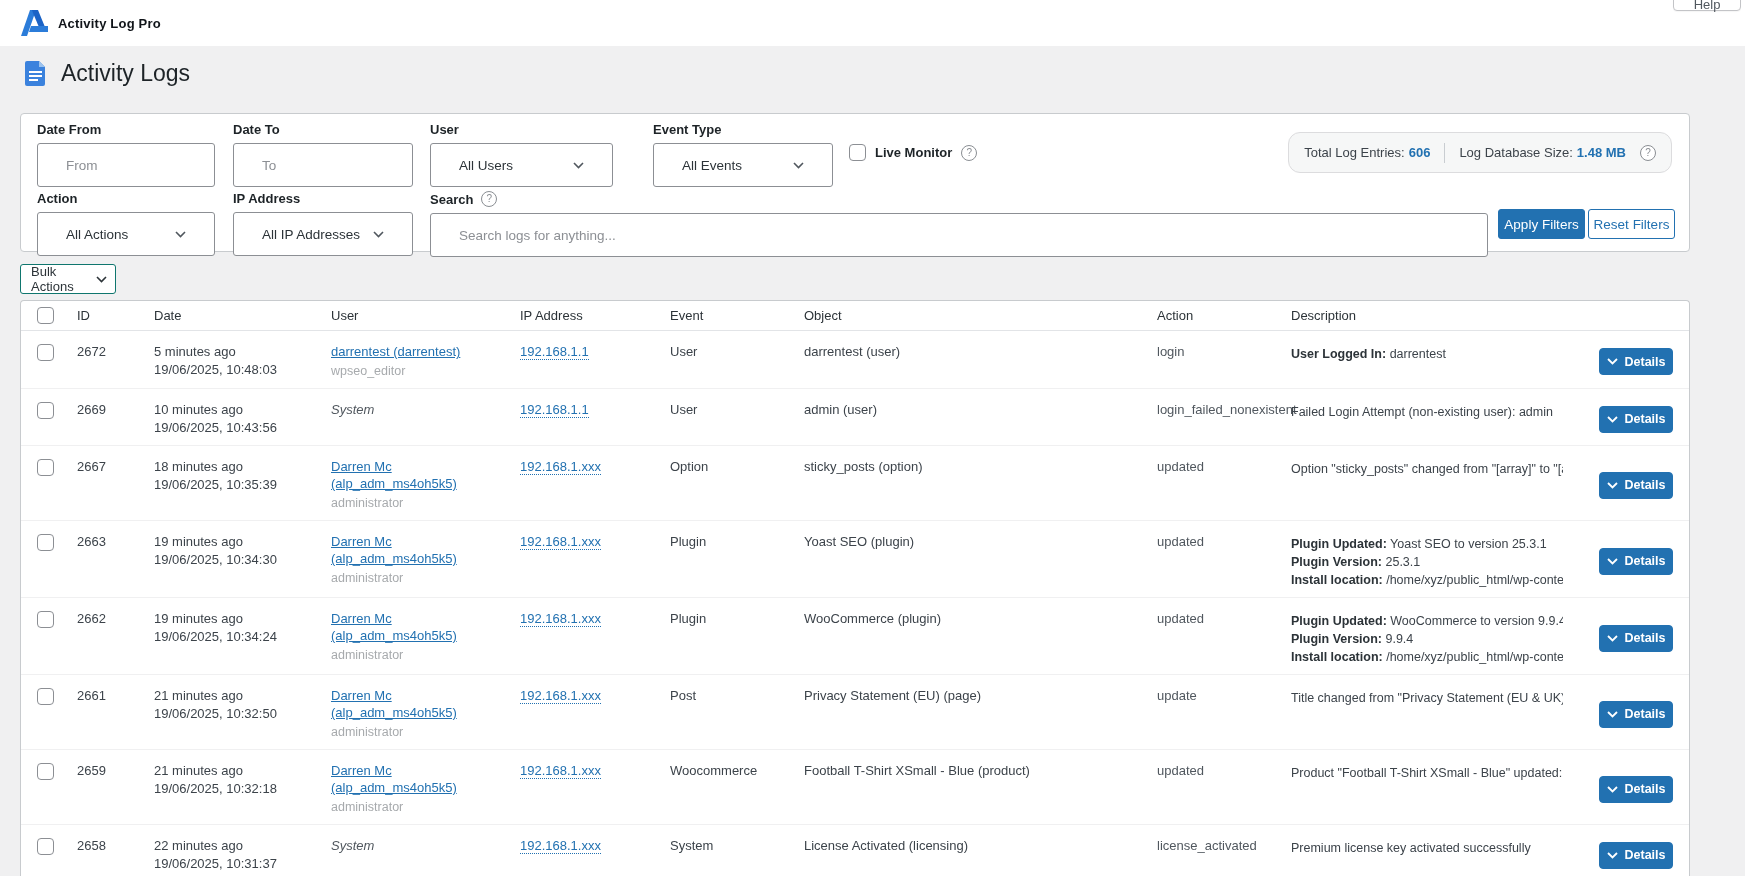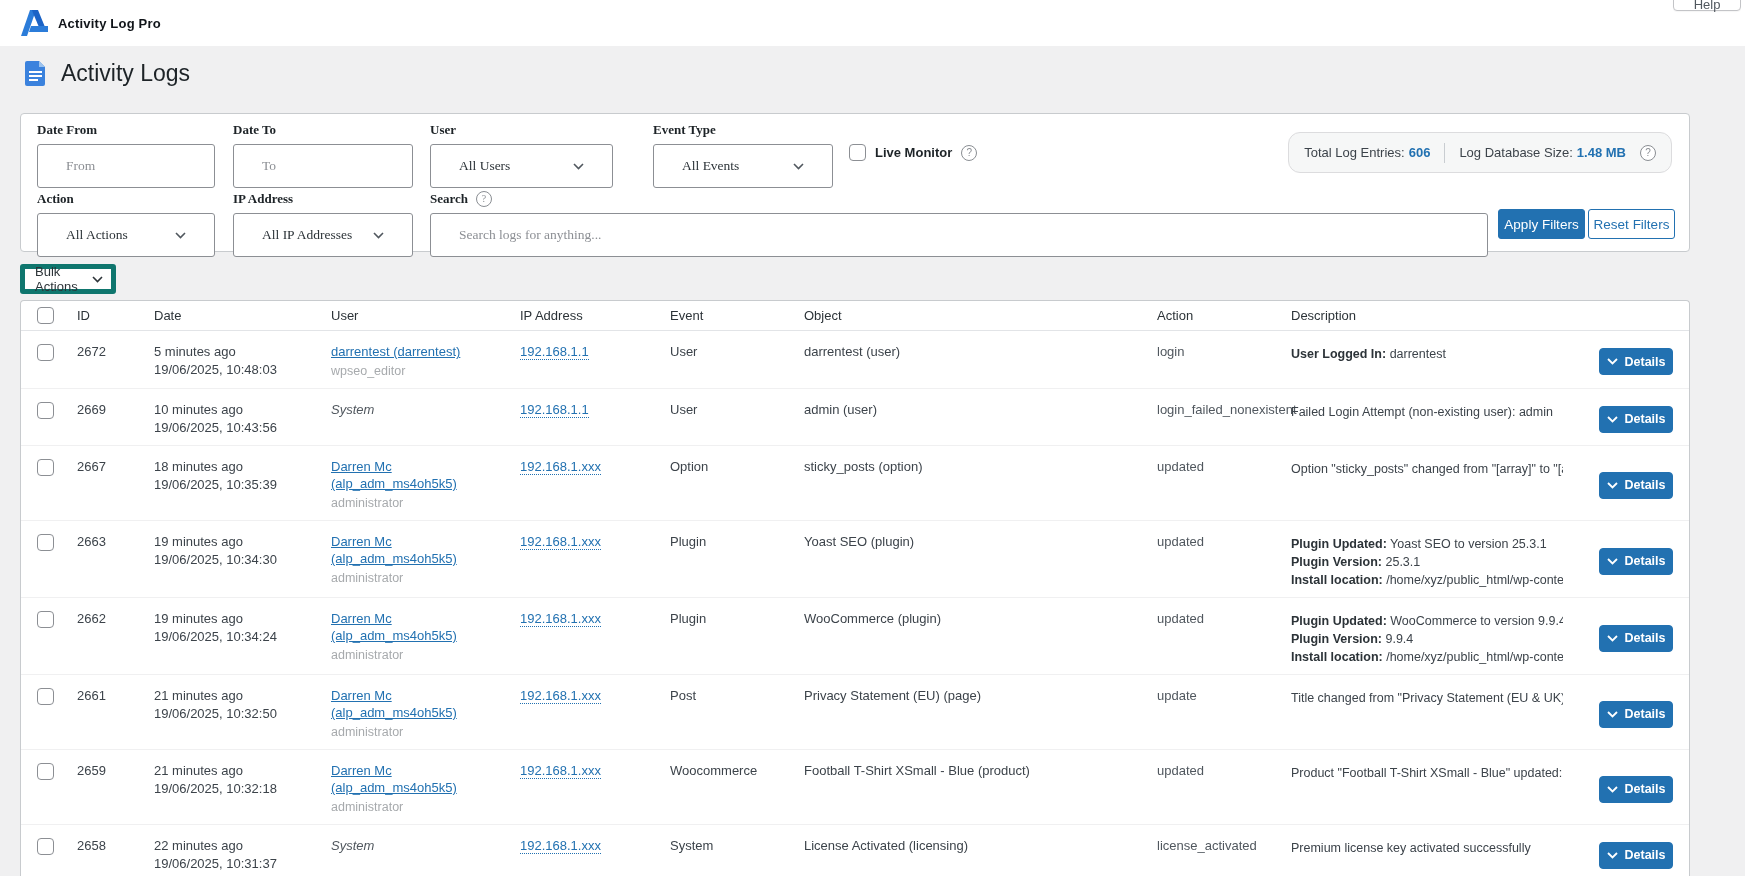--- a/index.html
+++ b/index.html
@@ -15,21 +15,21 @@
     border:1px solid #c3c4c7; border-radius:4px; font-family:inherit; font-size:13px; color:#50575e;
     box-shadow:0 1px 1px rgba(0,0,0,.04); cursor:pointer; padding-top:12px; }
 
   
   .page-title-row { position:absolute; left:24px; top:60px; display:flex; align-items:center; gap:14px; }
   .page-title { font-size:23px; font-weight:400; color:#1d2327; }
 
   
   .filter-panel { position:absolute; left:20px; top:113px; width:1670px; height:139px;
     background:#fff; border:1px solid #c8cbce; border-radius:4px; }
-  .fgroup { position:absolute;font-family:Liberation Serif, serif; }
+  .fgroup { position:absolute; }
   .flabel { display:block; font-size:13px; font-weight:700; color:#1d2327; margin-bottom:6px; }
   .txt-input, .fake-select { width:100%; height:44px; border:1px solid #8c8f94; border-radius:3px;
     background:#fff; font-family:inherit; font-size:13.5px; color:#2c3338; padding:0 28px; }
   .txt-input::placeholder { color:#8c8f94; }
   .fake-select { display:flex; align-items:center; justify-content:space-between; cursor:pointer; }
   .chev { width:11px; height:7px; flex:0 0 auto; }
   .live-monitor { position:absolute; display:flex; align-items:center; gap:9px; }
   .wp-check { appearance:none; -webkit-appearance:none; width:17px; height:17px; border:1px solid #8c8f94;
     border-radius:4px; background:#fff; cursor:pointer; }
   .lm-label { font-size:13px; font-weight:700; color:#1d2327; }
@@ -43,21 +43,21 @@
   .search-label-row { display:flex; align-items:center; gap:8px; margin-bottom:6px; }
   .search-label-row .flabel { margin-bottom:0; }
   .btn { font-family:inherit; font-size:13.5px; border-radius:3px; cursor:pointer; }
   .btn-primary { background:#2271b1; color:#fff; border:1px solid #2271b1; }
   .btn-secondary { background:#fff; color:#2271b1; border:1px solid #2271b1; }
   .apply-filters { position:absolute; left:1477px; top:95px; width:87px; height:30px; font-weight:400; }
   .reset-filters { position:absolute; left:1567px; top:95px; width:87px; height:30px; }
 
   
   .bulk-row { position:absolute; left:20px; top:264px; display:flex; gap:8px; }
-  .bulk-select { width:96px; height:30px; border:5px solid #0f766e; border-radius:3px; background:#fff;
+  .bulk-select { width:96px; height:30px; border:1px solid #0f766e; border-radius:3px; background:#fff;
     display:flex; align-items:center; justify-content:space-between; padding:0 8px 0 10px;
     font-size:13px; color:#2c3338; cursor:pointer; }
   .bulk-apply { width:48px; height:30px; background:#f6f7f7; border:1px solid #dcdcde; border-radius:3px;
     color:#a7aaad; font-size:13px; cursor:default;margin-top:44px; }
 
   
   .table-panel { position:absolute; left:20px; top:300px; width:1670px; height:576px;
     background:#fff; border:1px solid #c8cbce; border-bottom:none; border-radius:4px 4px 0 0; overflow:hidden; }
   .grid-row { display:grid; grid-template-columns:40px 77px 177px 189px 150px 134px 353px 134px 1fr 110px;
     padding:0 16px; align-items:start; }

